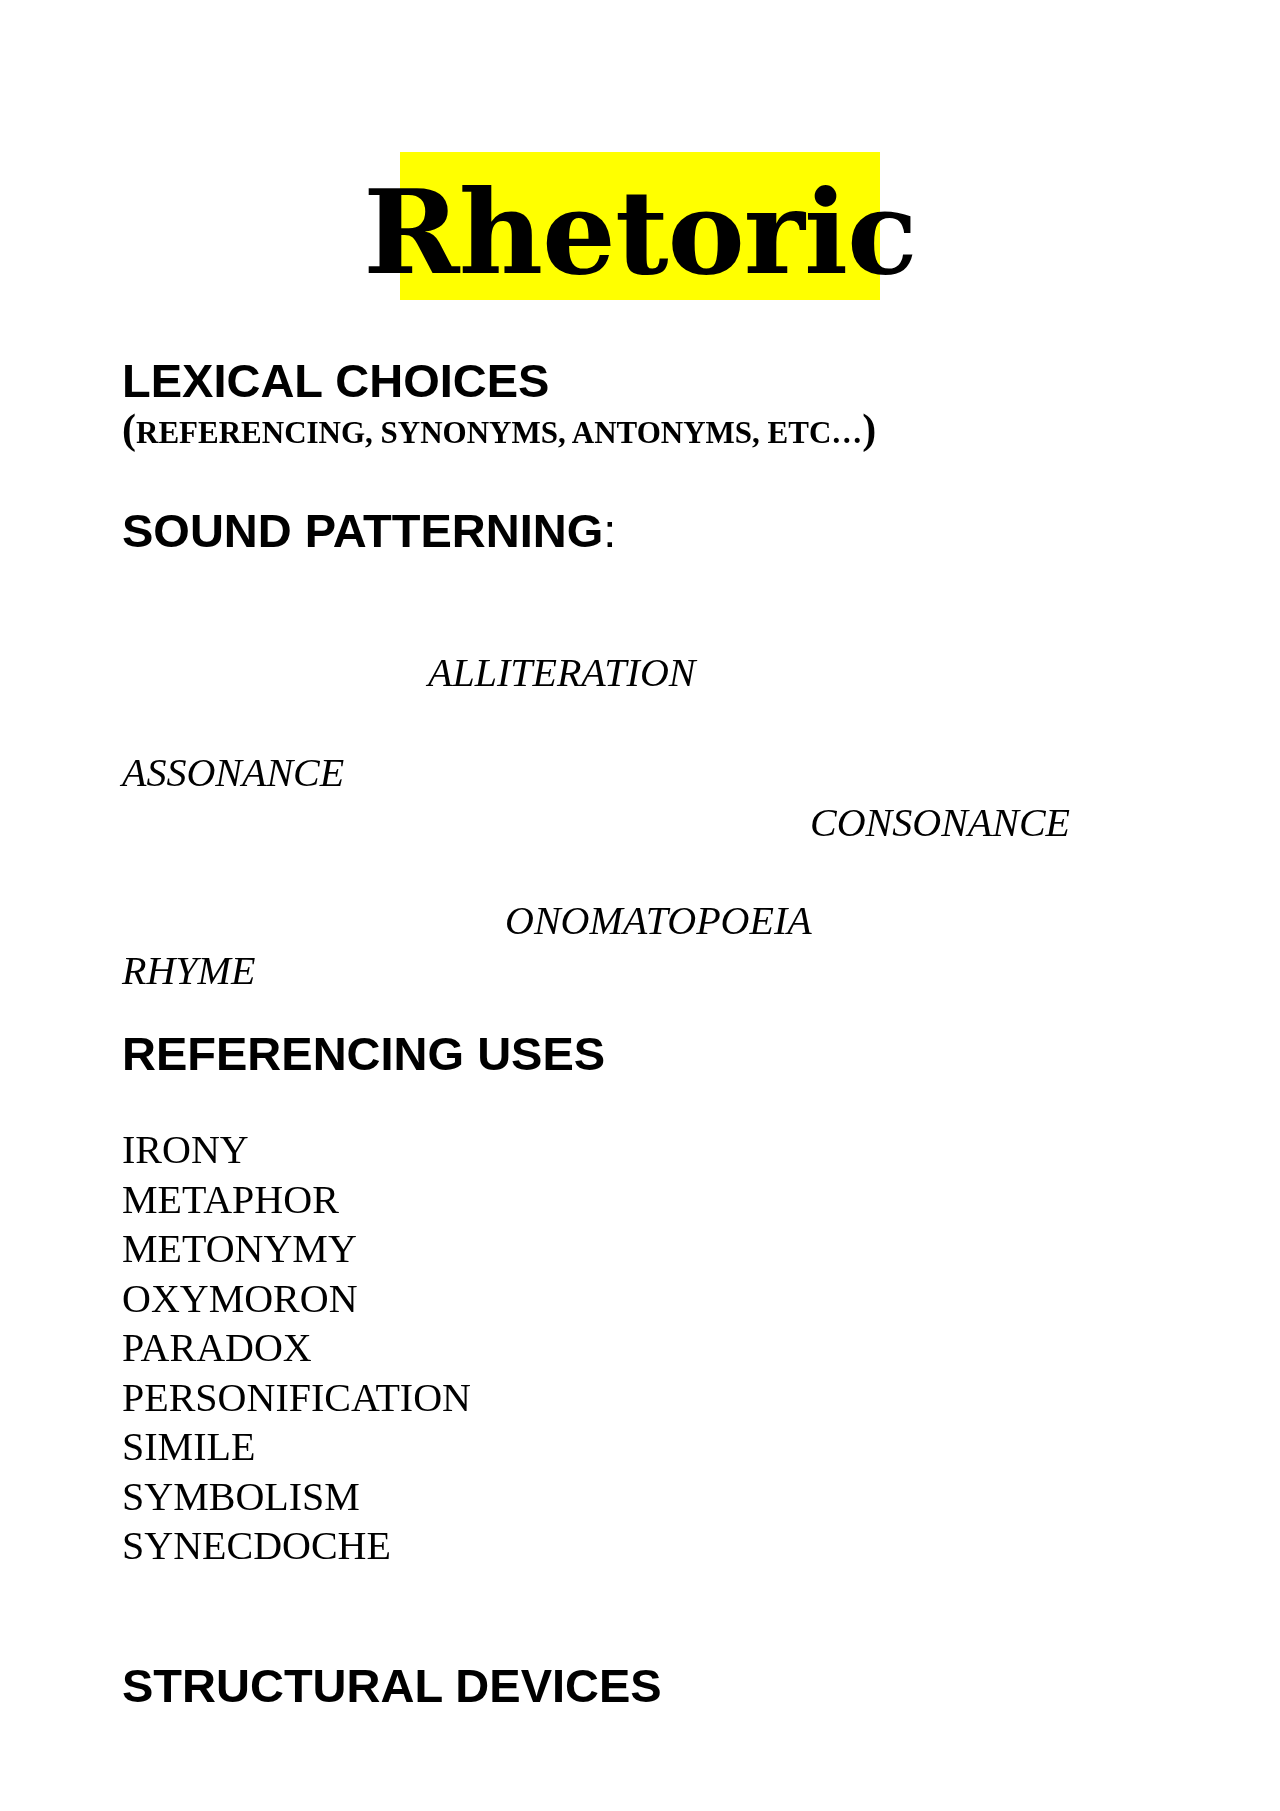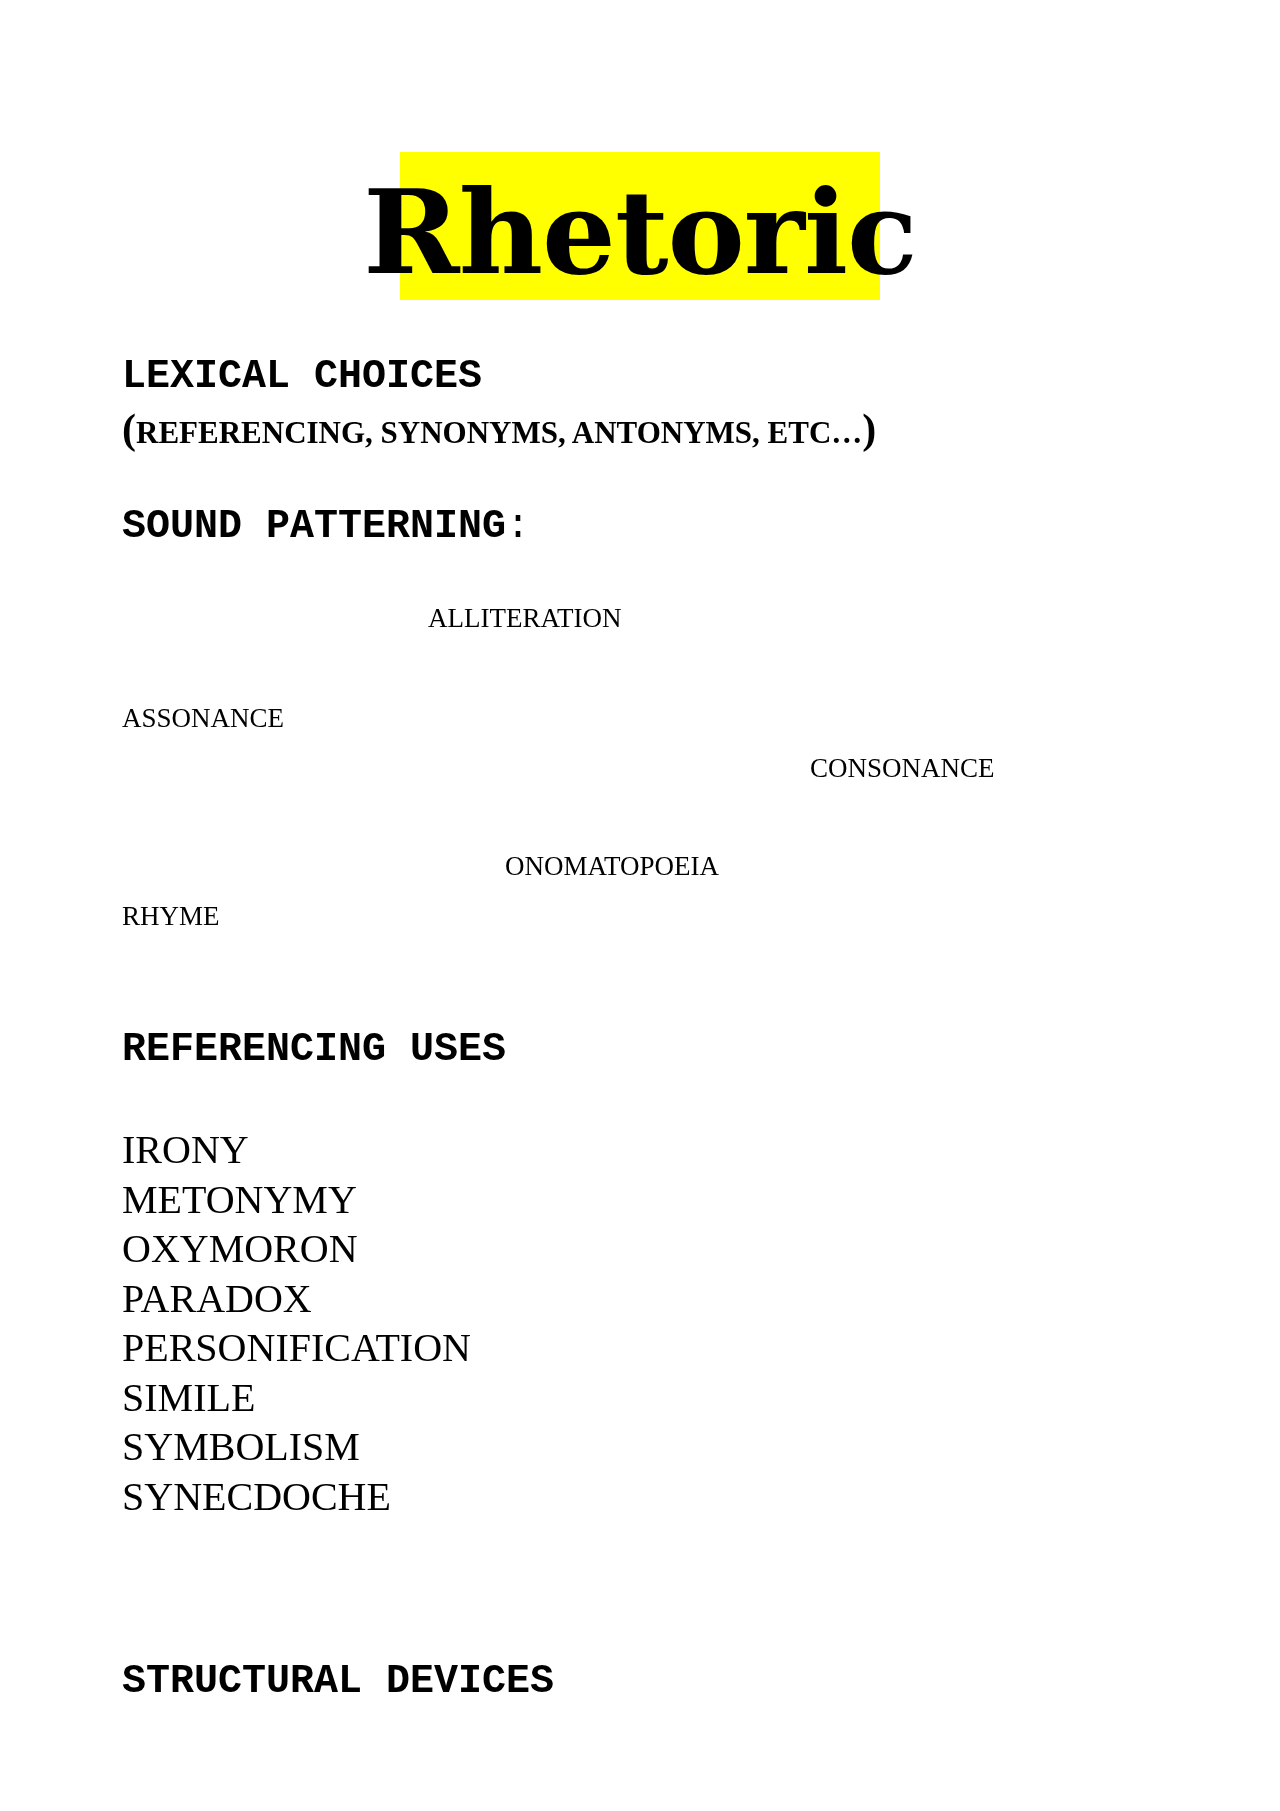--- a/index.html
+++ b/index.html
@@ -37,39 +37,41 @@
       font-family: "DejaVu Serif", serif;
       font-weight: bold;
       font-size: 116px;
       line-height: 1;
       letter-spacing: -1px;
       padding-top: 12px;
       box-sizing: border-box;
     }
 
     .heading {
-      font-family: Liberation Mono, monospace;
+      font-family: Liberation Sans, sans-serif;
       font-weight: bold;
-      font-size: 40px;
+      font-size: 47px;
       line-height: 1;
     }
     .heading .colon { font-weight: normal; }
 
     .subline {
       font-family: "Liberation Serif", serif;
       font-weight: bold;
       font-size: 31px;
       line-height: 1;
     }
     .subline .paren { font-size: 42px; font-weight: bold; }
 
     .italic-term {
       font-family: "Liberation Serif", serif;
-      font-size: 27px;
+      font-style: italic;
+      font-size: 40px;
       line-height: 1;
+      margin-top: 48px;
     }
 
     .list {
       position: absolute;
       left: 122px;
       top: 1125px;
       margin: 0;
       padding: 0;
       list-style: none;
     }
@@ -100,20 +102,21 @@
 <div class="abs italic-term" style="left:428px; top:605px;">ALLITERATION</div>
 <div class="abs italic-term" style="left:122px; top:705px;">ASSONANCE</div>
 <div class="abs italic-term" style="left:810px; top:755px;">CONSONANCE</div>
 <div class="abs italic-term" style="left:505px; top:853px;">ONOMATOPOEIA</div>
 <div class="abs italic-term" style="left:122px; top:903px;">RHYME</div>
 
 <div class="abs heading" style="left:122px; top:1030px;">REFERENCING USES</div>
 
 <ul class="list">
   <li>IRONY</li>
+  <li>METAPHOR</li>
   <li>METONYMY</li>
   <li>OXYMORON</li>
   <li>PARADOX</li>
   <li>PERSONIFICATION</li>
   <li>SIMILE</li>
   <li>SYMBOLISM</li>
   <li>SYNECDOCHE</li>
 </ul>
 
 <div class="abs heading" style="left:122px; top:1650px;margin-top:12px;">STRUCTURAL DEVICES</div>

